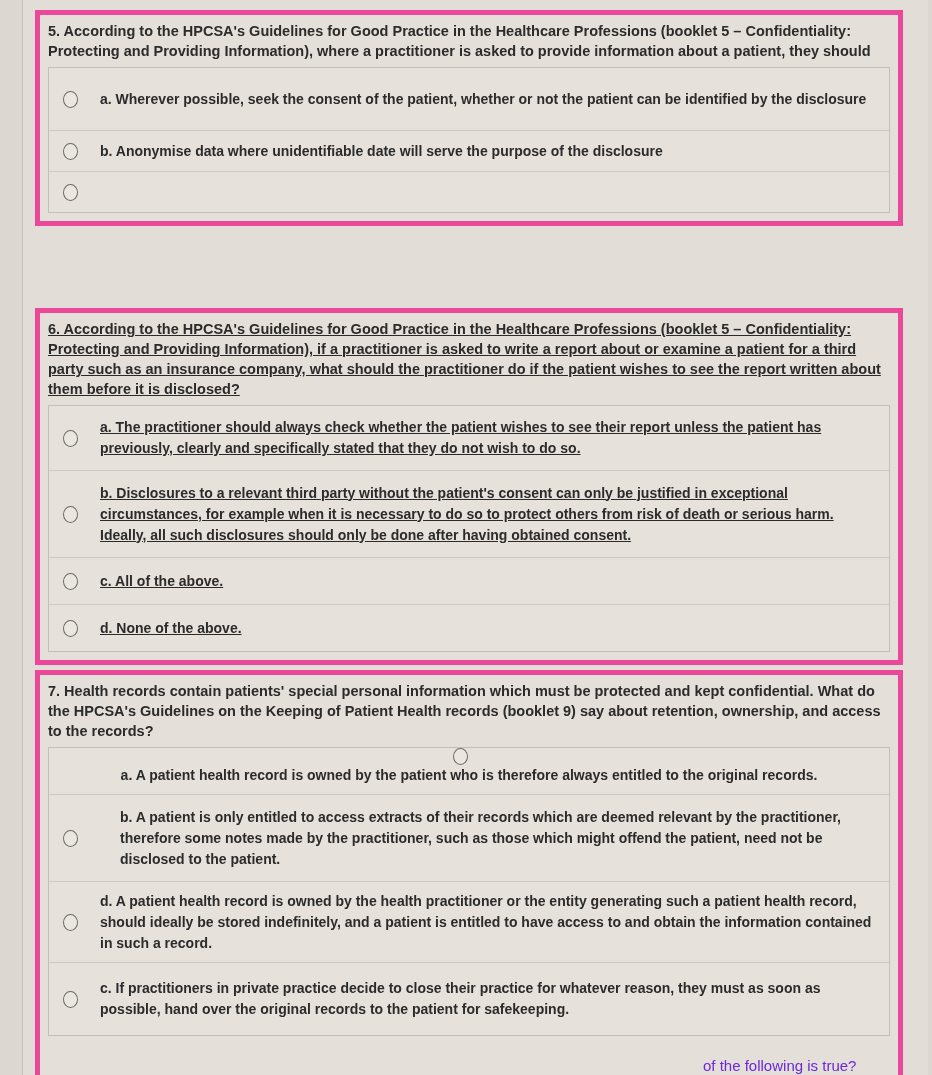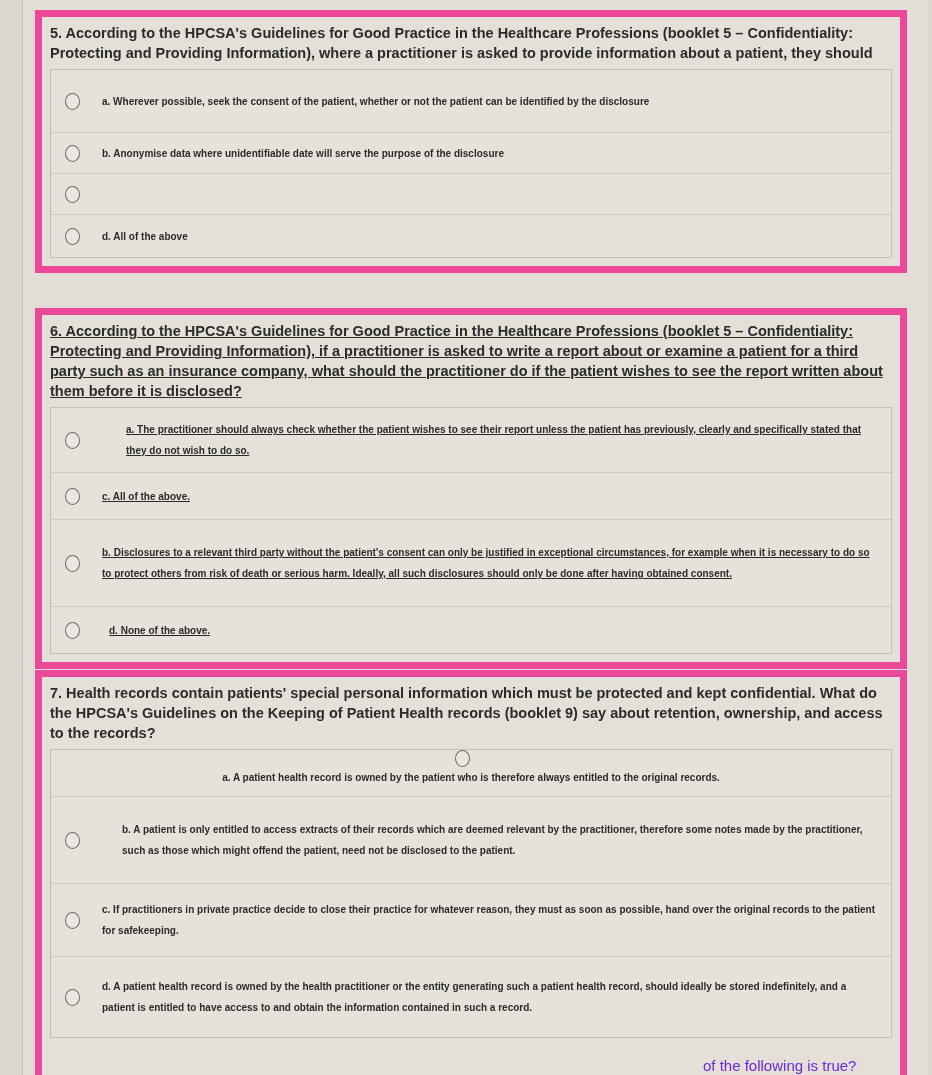--- a/index.html
+++ b/index.html
@@ -21,21 +21,21 @@
     top: 0;
     width: 905px;
     height: 1075px;
     background: #e2ded7;
     border-left: 1px solid #c6c2bb;
   }
   .question {
     position: absolute;
     left: 12px;
     width: 858px;
-    border: 7px solid #ec4899;
+    border: 5px solid #ec4899;
     background: #e4e0d9;
   }
   .q-text {
     font-weight: bold;
     font-size: 14.5px;
     line-height: 20px;
     padding: 6px 8px 6px 8px;
     color: #2b2b2b;
   }
   .options {
@@ -56,21 +56,21 @@
     height: 15px;
     border: 1.5px solid #6a6a6a;
     border-radius: 50%;
     flex: 0 0 auto;
     margin-right: 22px;
     margin-left: 4px;
     background: #ebe7e0;
   }
   .opt-label {
     font-weight: bold;
-    font-size: 10px;
+    font-size: 14px;
     line-height: 21px;
     color: #2b2b2b;
   }
   .footer-text {
     position: absolute;
     left: 680px;
     top: 1057px;
     font-size: 15px;
     color: #6d28d9;
   }
@@ -87,65 +87,61 @@
         <span class="radio"></span>
         <span class="opt-label">a. Wherever possible, seek the consent of the patient, whether or not the patient can be identified by the disclosure</span>
       </div>
       <div class="option" style="min-height:40px;">
         <span class="radio"></span>
         <span class="opt-label">b. Anonymise data where unidentifiable date will serve the purpose of the disclosure</span>
       </div>
       <div class="option" style="min-height:40px;">
         <span class="radio"></span>
       </div>
-      <div class="option" style="min-height:42px;">
-        <span class="radio"></span>
-        <span class="opt-label">d. All of the above</span>
-      </div>
     </div>
   </div>
 
   <div class="question" style="top:308px;text-decoration:underline;">
     <div class="q-text">6. According to the HPCSA's Guidelines for Good Practice in the Healthcare Professions (booklet 5 – Confidentiality: Protecting and Providing Information), if a practitioner is asked to write a report about or examine a patient for a third party such as an insurance company, what should the practitioner do if the patient wishes to see the report written about them before it is disclosed?</div>
     <div class="options">
-      <div class="option" style="min-height:64px;gap:24px;">
+      <div class="option" style="min-height:64px;">
         <span class="radio"></span>
         <span class="opt-label">a. The practitioner should always check whether the patient wishes to see their report unless the patient has previously, clearly and specifically stated that they do not wish to do so.</span>
+      </div>
+      <div class="option" style="min-height:86px;">
+        <span class="radio"></span>
+        <span class="opt-label">b. Disclosures to a relevant third party without the patient's consent can only be justified in exceptional circumstances, for example when it is necessary to do so to protect others from risk of death or serious harm. Ideally, all such disclosures should only be done after having obtained consent.</span>
       </div>
       <div class="option" style="min-height:46px;">
         <span class="radio"></span>
         <span class="opt-label">c. All of the above.</span>
       </div>
-      <div class="option" style="min-height:86px;">
-        <span class="radio"></span>
-        <span class="opt-label">b. Disclosures to a relevant third party without the patient's consent can only be justified in exceptional circumstances, for example when it is necessary to do so to protect others from risk of death or serious harm. Ideally, all such disclosures should only be done after having obtained consent.</span>
-      </div>
-      <div class="option" style="min-height:46px;gap:7px;">
+      <div class="option" style="min-height:46px;">
         <span class="radio"></span>
         <span class="opt-label">d. None of the above.</span>
       </div>
     </div>
   </div>
 
   <div class="question" style="top:670px; height:420px;">
     <div class="q-text">7. Health records contain patients' special personal information which must be protected and kept confidential. What do the HPCSA's Guidelines on the Keeping of Patient Health records (booklet 9) say about retention, ownership, and access to the records?</div>
     <div class="options">
       <div class="option" style="min-height:46px;flex-direction:column;">
         <span class="radio"></span>
         <span class="opt-label">a. A patient health record is owned by the patient who is therefore always entitled to the original records.</span>
       </div>
       <div class="option" style="min-height:86px;gap:20px;">
         <span class="radio"></span>
         <span class="opt-label">b. A patient is only entitled to access extracts of their records which are deemed relevant by the practitioner, therefore some notes made by the practitioner, such as those which might offend the patient, need not be disclosed to the patient.</span>
       </div>
+      <div class="option" style="min-height:80px;">
+        <span class="radio"></span>
+        <span class="opt-label">d. A patient health record is owned by the health practitioner or the entity generating such a patient health record, should ideally be stored indefinitely, and a patient is entitled to have access to and obtain the information contained in such a record.</span>
+      </div>
       <div class="option" style="min-height:72px;">
         <span class="radio"></span>
         <span class="opt-label">c. If practitioners in private practice decide to close their practice for whatever reason, they must as soon as possible, hand over the original records to the patient for safekeeping.</span>
-      </div>
-      <div class="option" style="min-height:80px;">
-        <span class="radio"></span>
-        <span class="opt-label">d. A patient health record is owned by the health practitioner or the entity generating such a patient health record, should ideally be stored indefinitely, and a patient is entitled to have access to and obtain the information contained in such a record.</span>
       </div>
     </div>
   </div>
 
   <div class="footer-text">of the following is true?</div>
 </div>
 
 </body></html>

